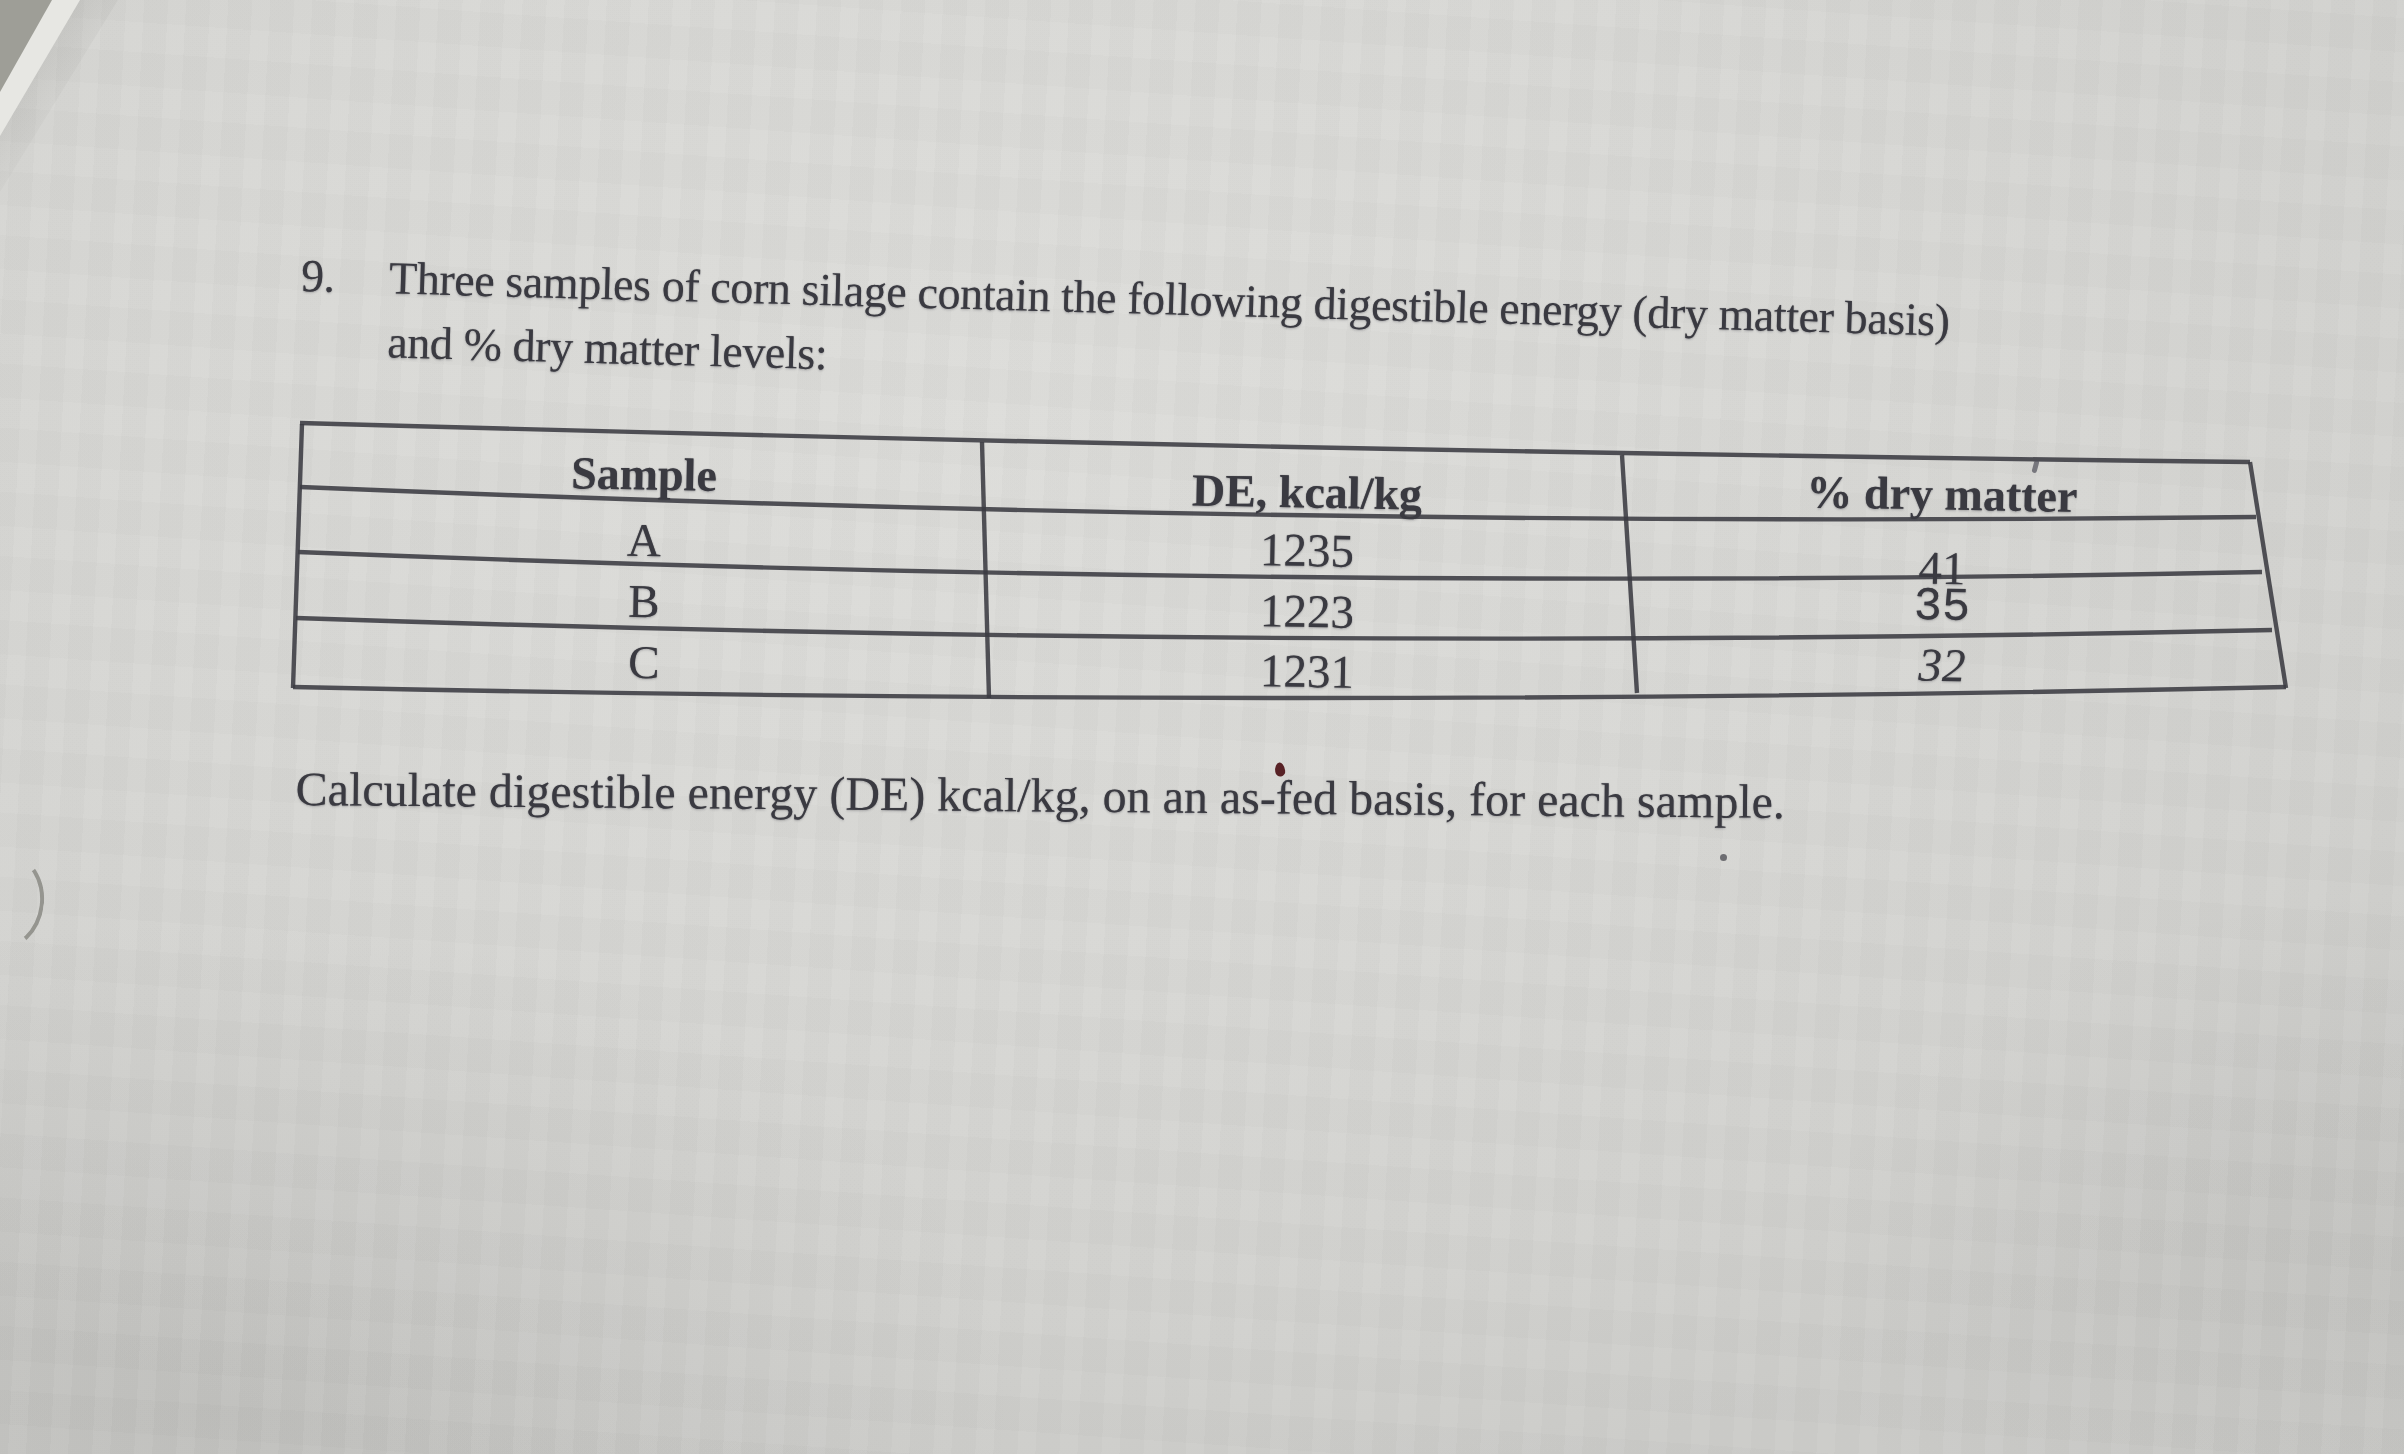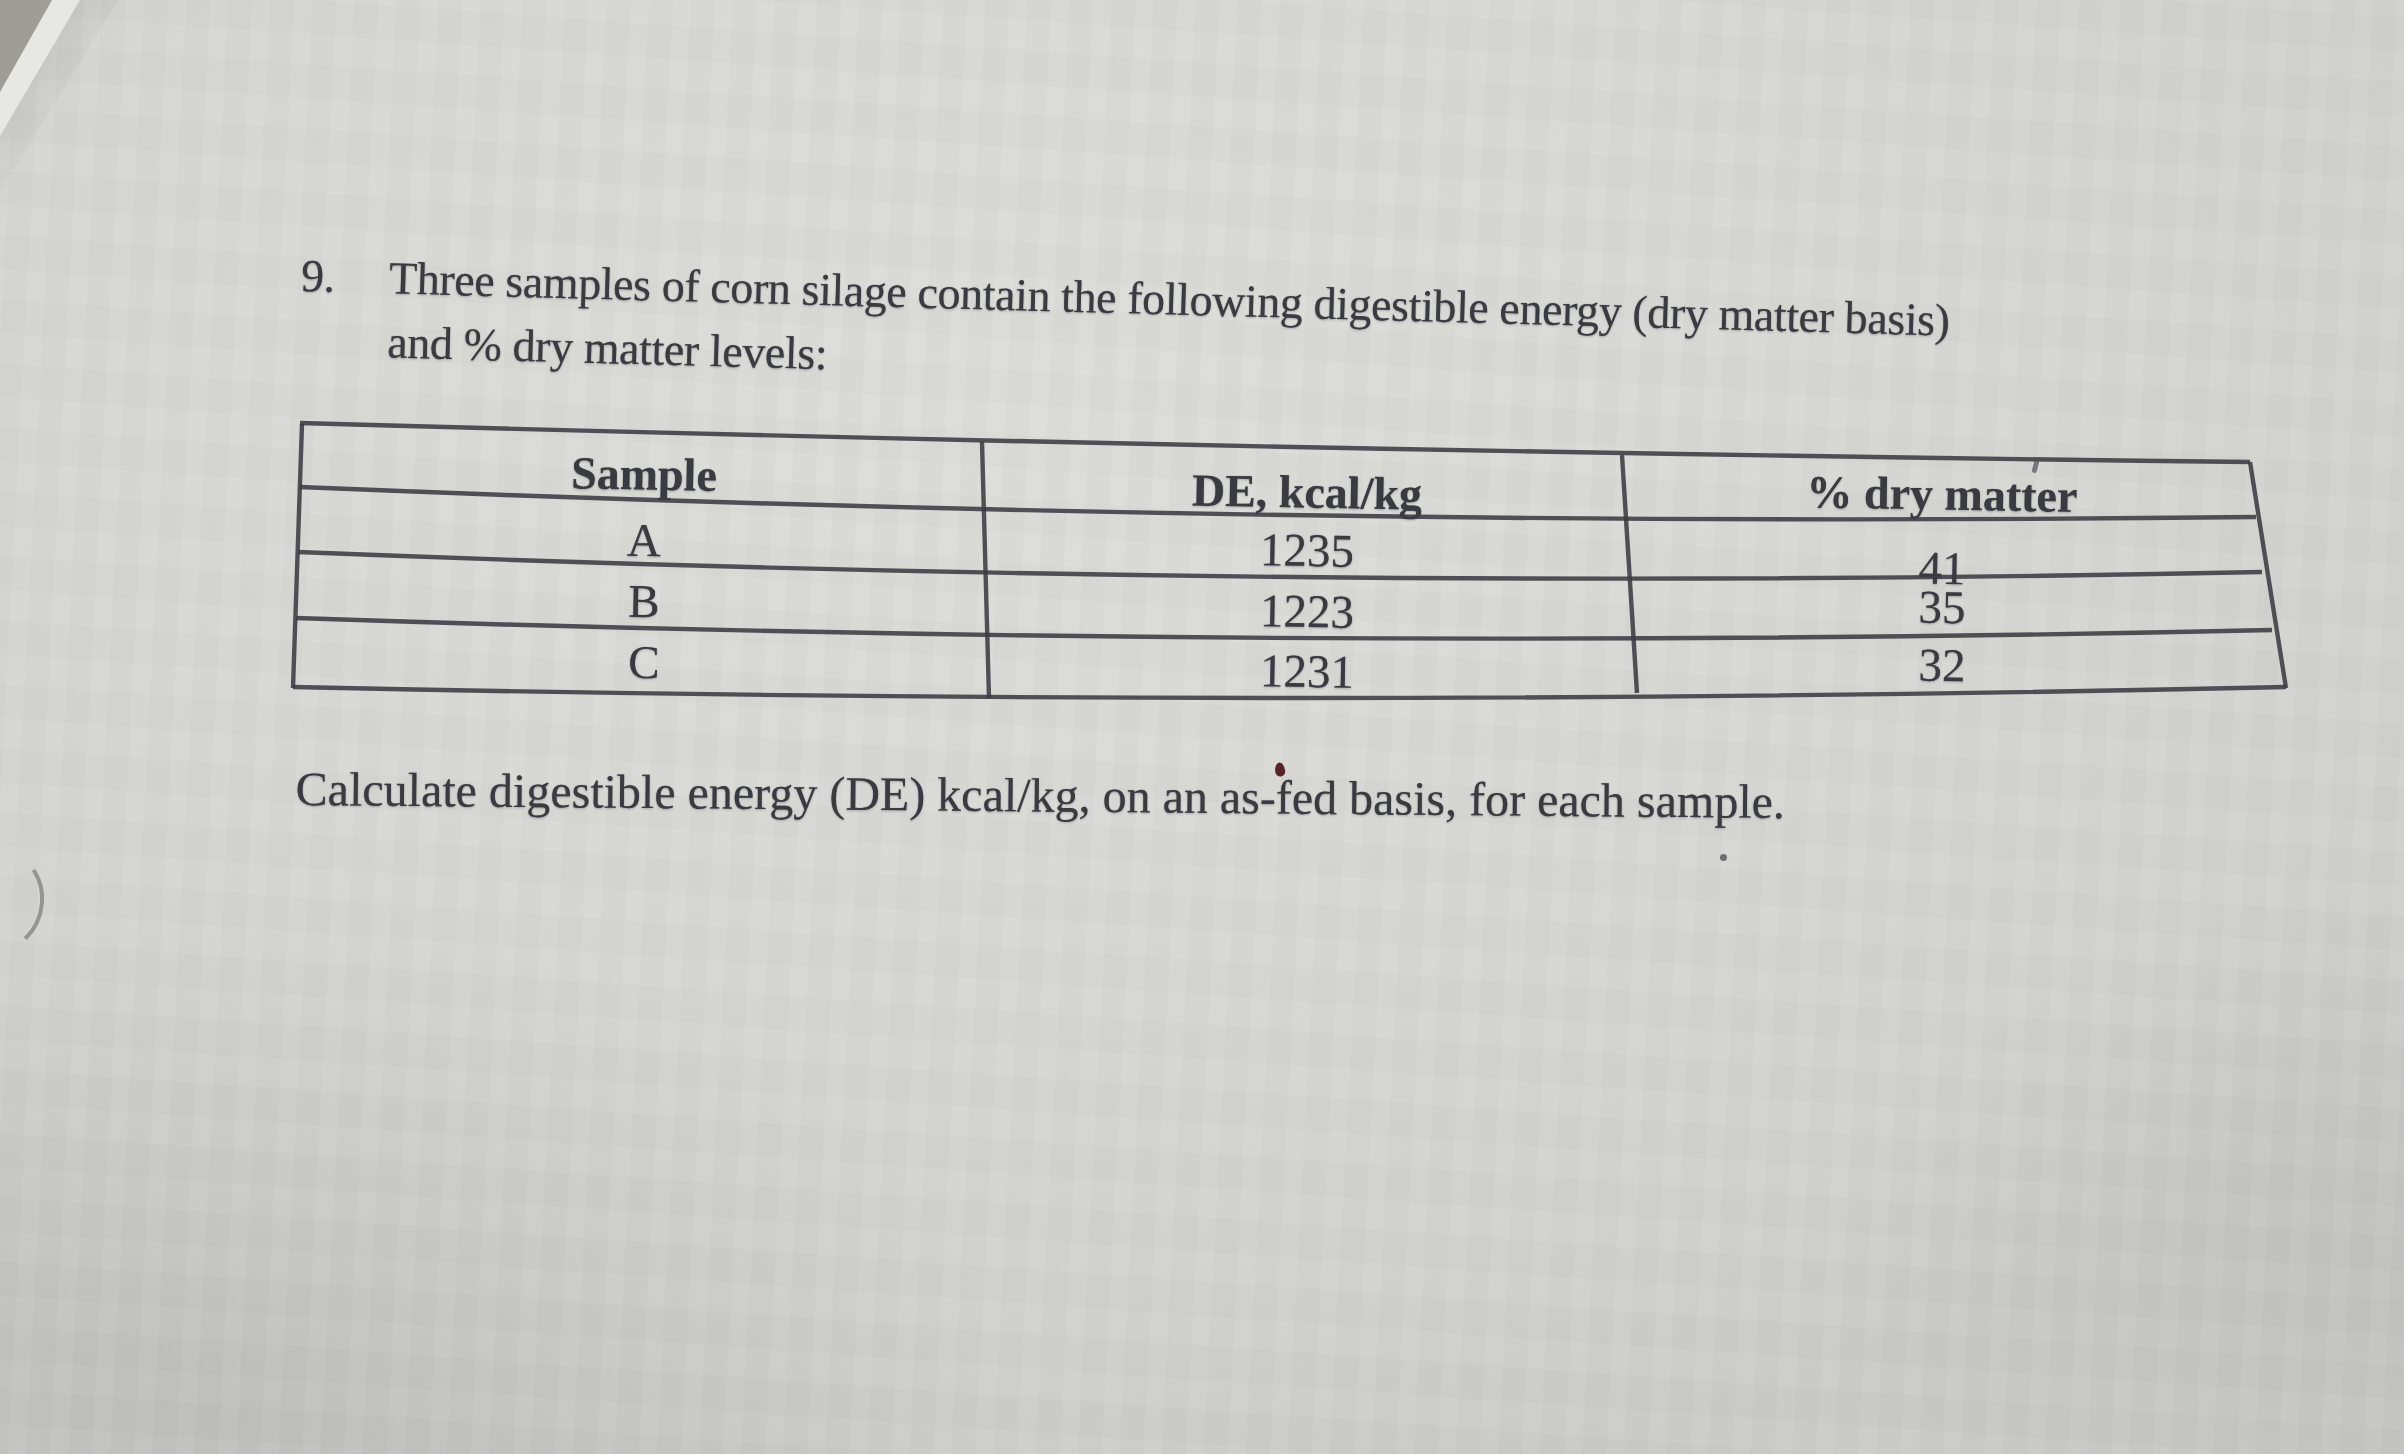--- a/index.html
+++ b/index.html
@@ -134,25 +134,25 @@
       <div class="table-cell hdr txt" style="left:644px;  top:474px;">Sample</div>
       <div class="table-cell hdr txt" style="left:1307px; top:492px;">DE, kcal/kg</div>
       <div class="table-cell hdr txt" style="left:1942px; top:494px;">% dry matter</div>
 
       <div class="table-cell txt" style="left:644px;  top:540px;">A</div>
       <div class="table-cell txt" style="left:1307px; top:550px;">1235</div>
       <div class="table-cell txt" style="left:1942px; top:568px;">41</div>
 
       <div class="table-cell txt" style="left:644px;  top:601px;">B</div>
       <div class="table-cell txt" style="left:1307px; top:611px;">1223</div>
-      <div class="table-cell txt" style="left:1942px; top:607px;">35</div>
+      <div class="table-cell txt" style="left:1942px; top:607px;font-family:Liberation Mono, monospace;">35</div>
 
       <div class="table-cell txt" style="left:644px;  top:662px;">C</div>
       <div class="table-cell txt" style="left:1307px; top:671px;">1231</div>
-      <div class="table-cell txt" style="left:1942px; top:665px;">32</div>
+      <div class="table-cell txt" style="left:1942px; top:665px;font-style:italic;">32</div>
     </div>
 
     <div class="instruction txt"><span>Calculate digestible energy (DE) kcal/kg, on an as-</span><span class="fed-wrap"><span class="ink-spot"></span><span>fed</span></span><span> basis, for each sample.</span></div>
 
     <div class="stray-tick"></div>
     <div class="stray-dot"></div>
   </div>
 </div>
 
 </body></html>

